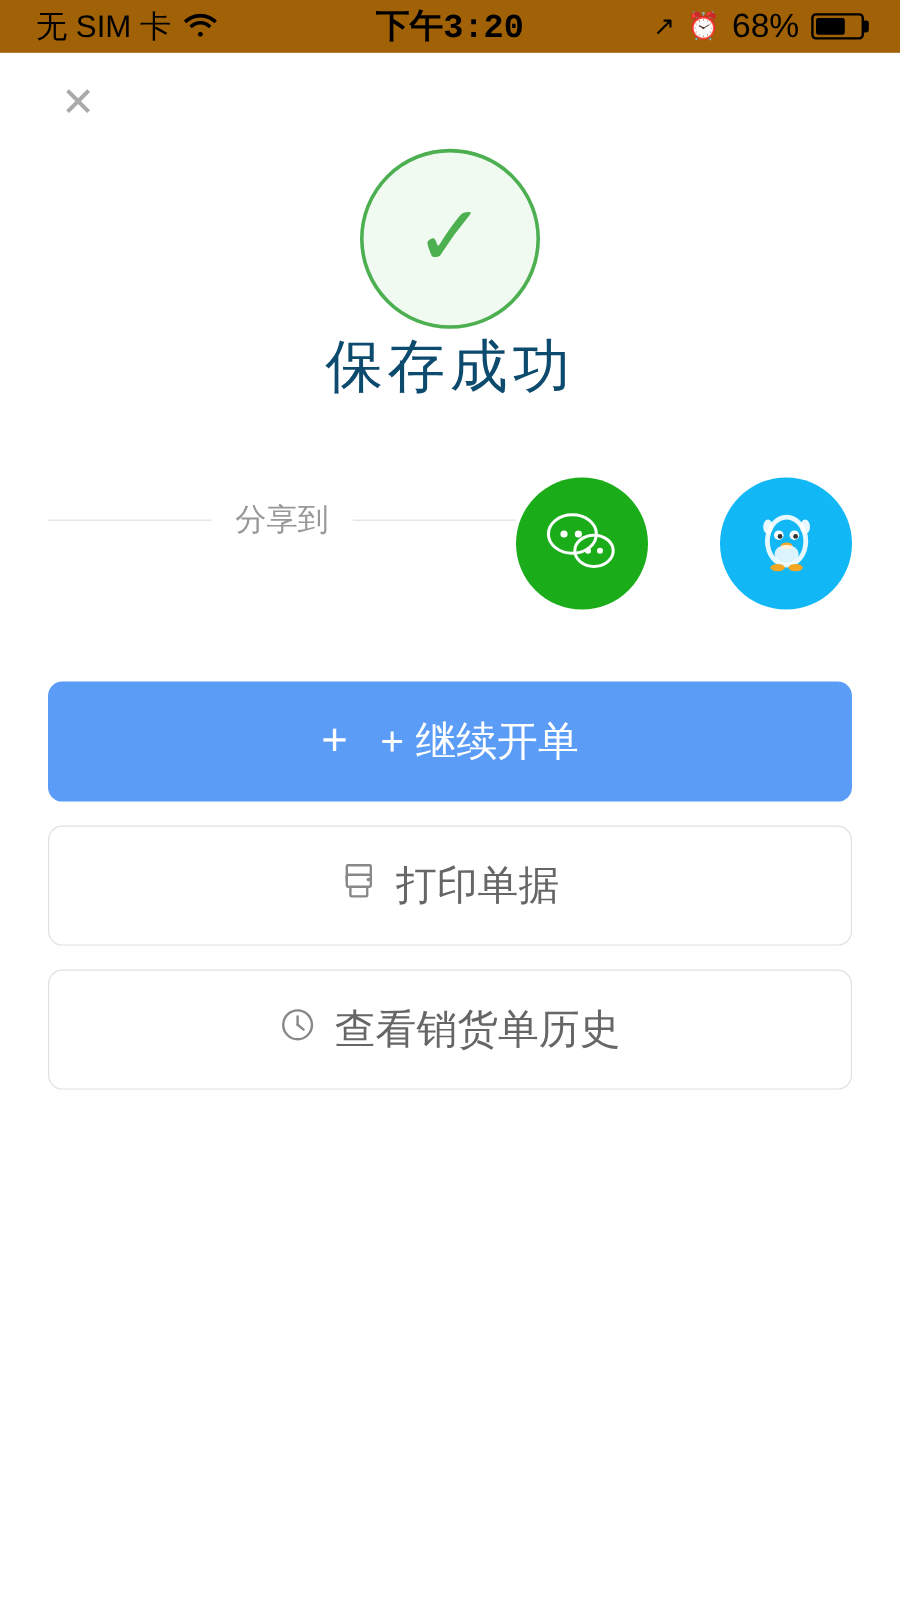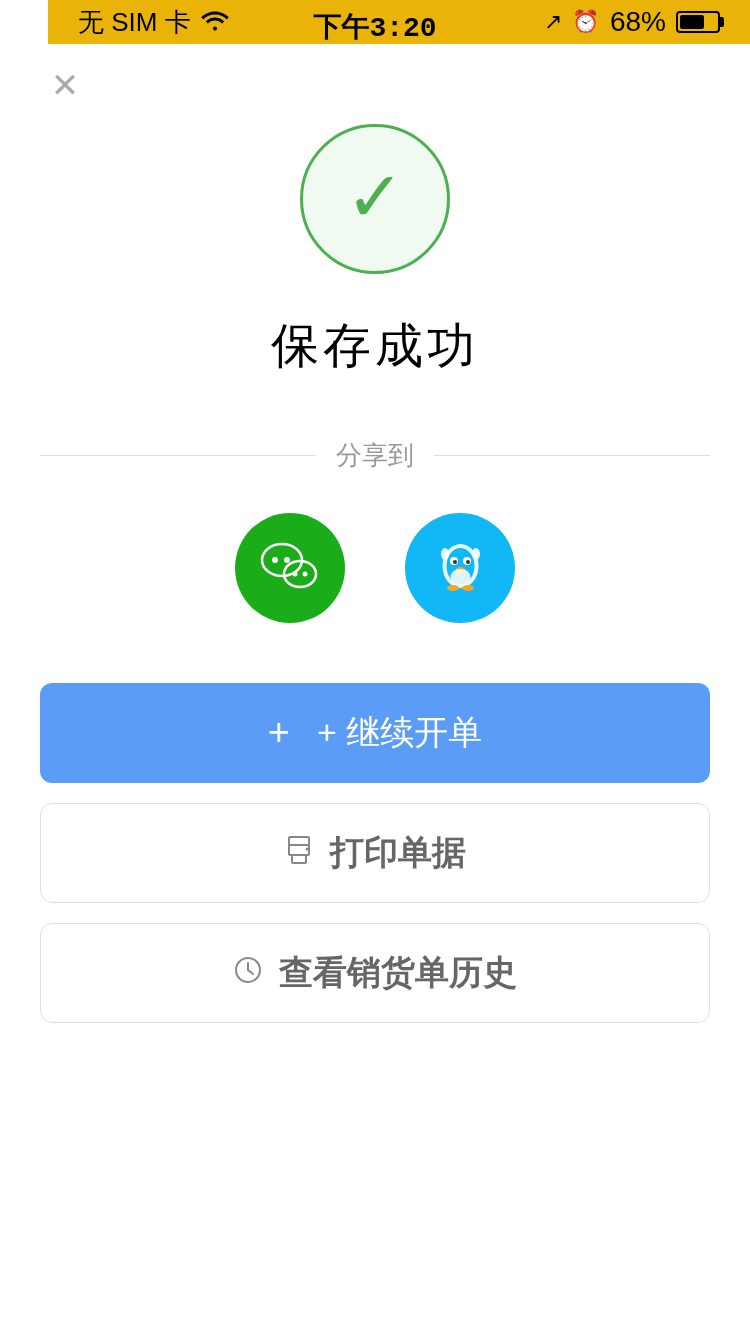--- a/index.html
+++ b/index.html
@@ -15,24 +15,24 @@
       background: #ffffff;
       font-family: -apple-system, 'PingFang SC', 'Helvetica Neue', Arial, sans-serif;
       position: relative;
       overflow-x: hidden;
     }
 
     
     .status-bar {
       display: flex;
       justify-content: space-between;
+      align-items: center;
       padding: 8px 30px;
       height: 44px;
-      background: #eab308;
-      margin-left: 48px;
+      background: #a16207;
     }
 
     .status-left {
       font-size: 26px;
       color: #000;
       font-weight: 500;
       display: flex;
       align-items: center;
       gap: 10px;
     }
@@ -123,33 +123,32 @@
 
     .checkmark {
       color: #4CAF50;
       font-size: 70px;
       line-height: 1;
       margin-top: -5px;
     }
 
     
     .success-title {
-      margin-top: 40px;
       font-size: 48px;
-      color: #000000;
+      color: #0c4a6e;
       font-weight: 500;
       letter-spacing: 4px;
     }
 
     
     .share-section {
       width: 100%;
       margin-top: 60px;
       display: flex;
-      flex-direction: column;
+      flex-direction: row;
       align-items: center;
     }
 
     .share-divider {
       width: 100%;
       display: flex;
       align-items: center;
       gap: 20px;
       margin-bottom: 40px;
     }
@@ -221,21 +220,21 @@
       background: #ffffff;
       border-radius: 12px;
       border: 1px solid #e0e0e0;
       display: flex;
       align-items: center;
       justify-content: center;
       gap: 16px;
       cursor: pointer;
       color: #666;
       font-size: 34px;
-      font-weight: 700;
+      font-weight: 400;
     }
   </style>
 </head>
 <body>
 
 <div class="status-bar">
   <div class="status-left">
     <span>无 SIM 卡</span>
     <span>
       <svg width="28" height="20" viewBox="0 0 28 20" fill="none">

